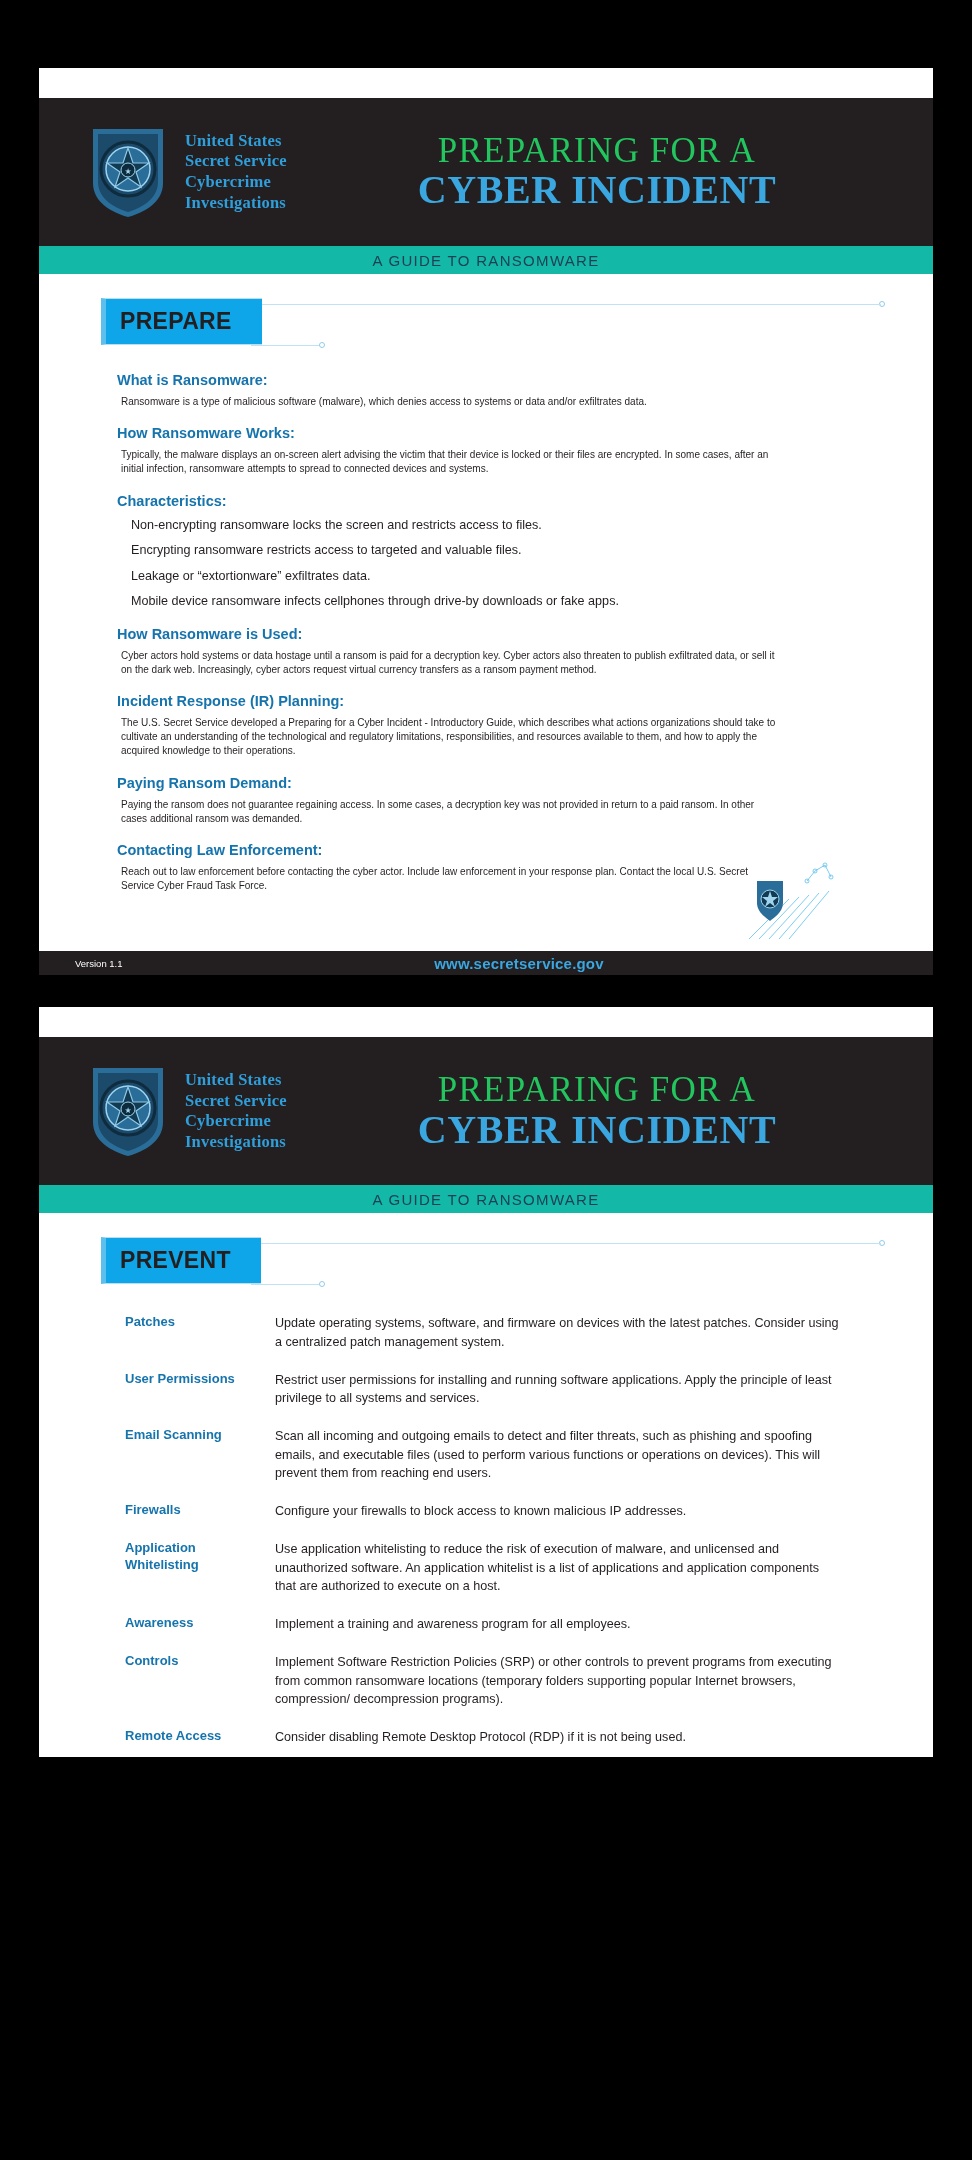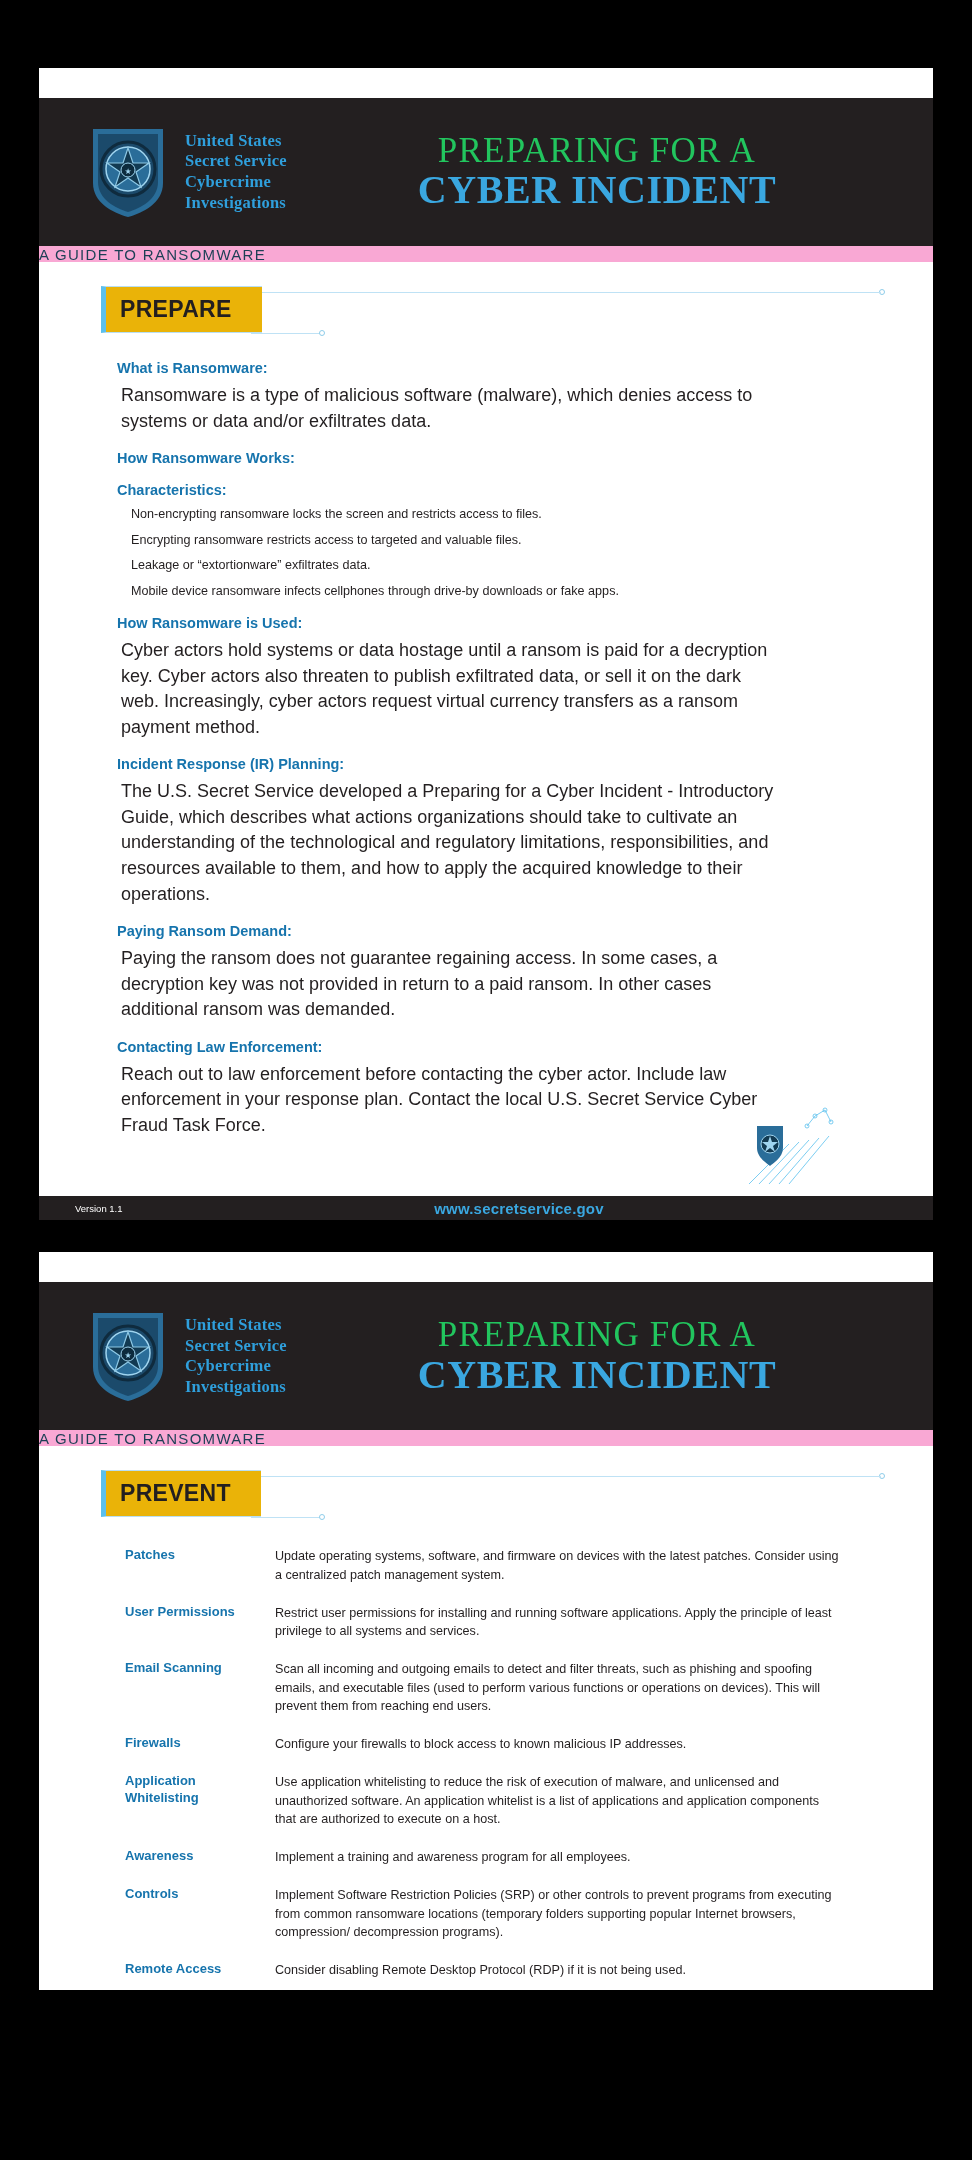--- a/index.html
+++ b/index.html
@@ -71,24 +71,25 @@
   .title-line2 {
     font-family: "Liberation Serif", serif;
     font-weight: bold;
     color: #3aa7e0;
     font-size: 40px;
     letter-spacing: 0.6px;
     line-height: 1.05;
   }
   
   .blue-band {
-    background: #f9a8d4;
-    height: 16px;
+    background: #14b8a6;
+    height: 28px;
     display: flex;
     align-items: center;
+    justify-content: center;
   }
   .blue-band span {
     color: #1c3f55;
     font-size: 15px;
     letter-spacing: 1.3px;
   }
   
   .doc-body {
     background: #ffffff;
     padding: 16px 34px 0 34px;
@@ -104,21 +105,21 @@
     border-left: 5px solid #5bc0ee;
     border-top: 1px solid #b9dff3;
     border-bottom: 1px solid #b9dff3;
     padding: 9px 30px 9px 14px;
     font-size: 23px;
     font-weight: bold;
     color: #231f20;
     letter-spacing: 0.3px;
     position: relative;
     z-index: 2;
-    background: #eab308;
+    background: #0ea5e9;
   }
   .deco-line {
     position: absolute;
     left: 150px;
     right: 18px;
     top: 6px;
     height: 1px;
     background: #bfe2f5;
     z-index: 1;
   }
@@ -144,21 +145,21 @@
     padding: 6px 10px 0 44px;
   }
   h3.sub {
     color: #1674ad;
     font-size: 14.5px;
     font-weight: bold;
     margin: 16px 0 7px 0;
   }
   p.para {
     color: #231f20;
-    font-size: 18px;
+    font-size: 10px;
     line-height: 1.42;
     margin: 0 0 4px 0;
     padding-left: 4px;
     max-width: 660px;
   }
   ul.char-list {
     list-style: none;
     margin: 4px 0 0 0;
     padding: 0 0 0 14px;
   }
@@ -274,20 +275,21 @@
         <div class="deco-line-low"></div>
         <div class="deco-dot low"></div>
         <div class="section-title">PREPARE</div>
       </div>
 
       <div class="content">
         <h3 class="sub">What is Ransomware:</h3>
         <p class="para">Ransomware is a type of malicious software (malware), which denies access to systems or data and/or exfiltrates data.</p>
 
         <h3 class="sub">How Ransomware Works:</h3>
+        <p class="para">Typically, the malware displays an on-screen alert advising the victim that their device is locked or their files are encrypted.  In some cases, after an initial infection, ransomware attempts to spread to connected devices and systems.</p>
 
         <h3 class="sub">Characteristics:</h3>
         <ul class="char-list">
           <li>Non-encrypting ransomware locks the screen and restricts access to files.</li>
           <li>Encrypting ransomware restricts access to targeted and valuable files.</li>
           <li>Leakage or “extortionware” exfiltrates data.</li>
           <li>Mobile device ransomware infects cellphones through drive-by downloads or fake apps.</li>
         </ul>
 
         <h3 class="sub" style="margin-top:14px">How Ransomware is Used:</h3>

